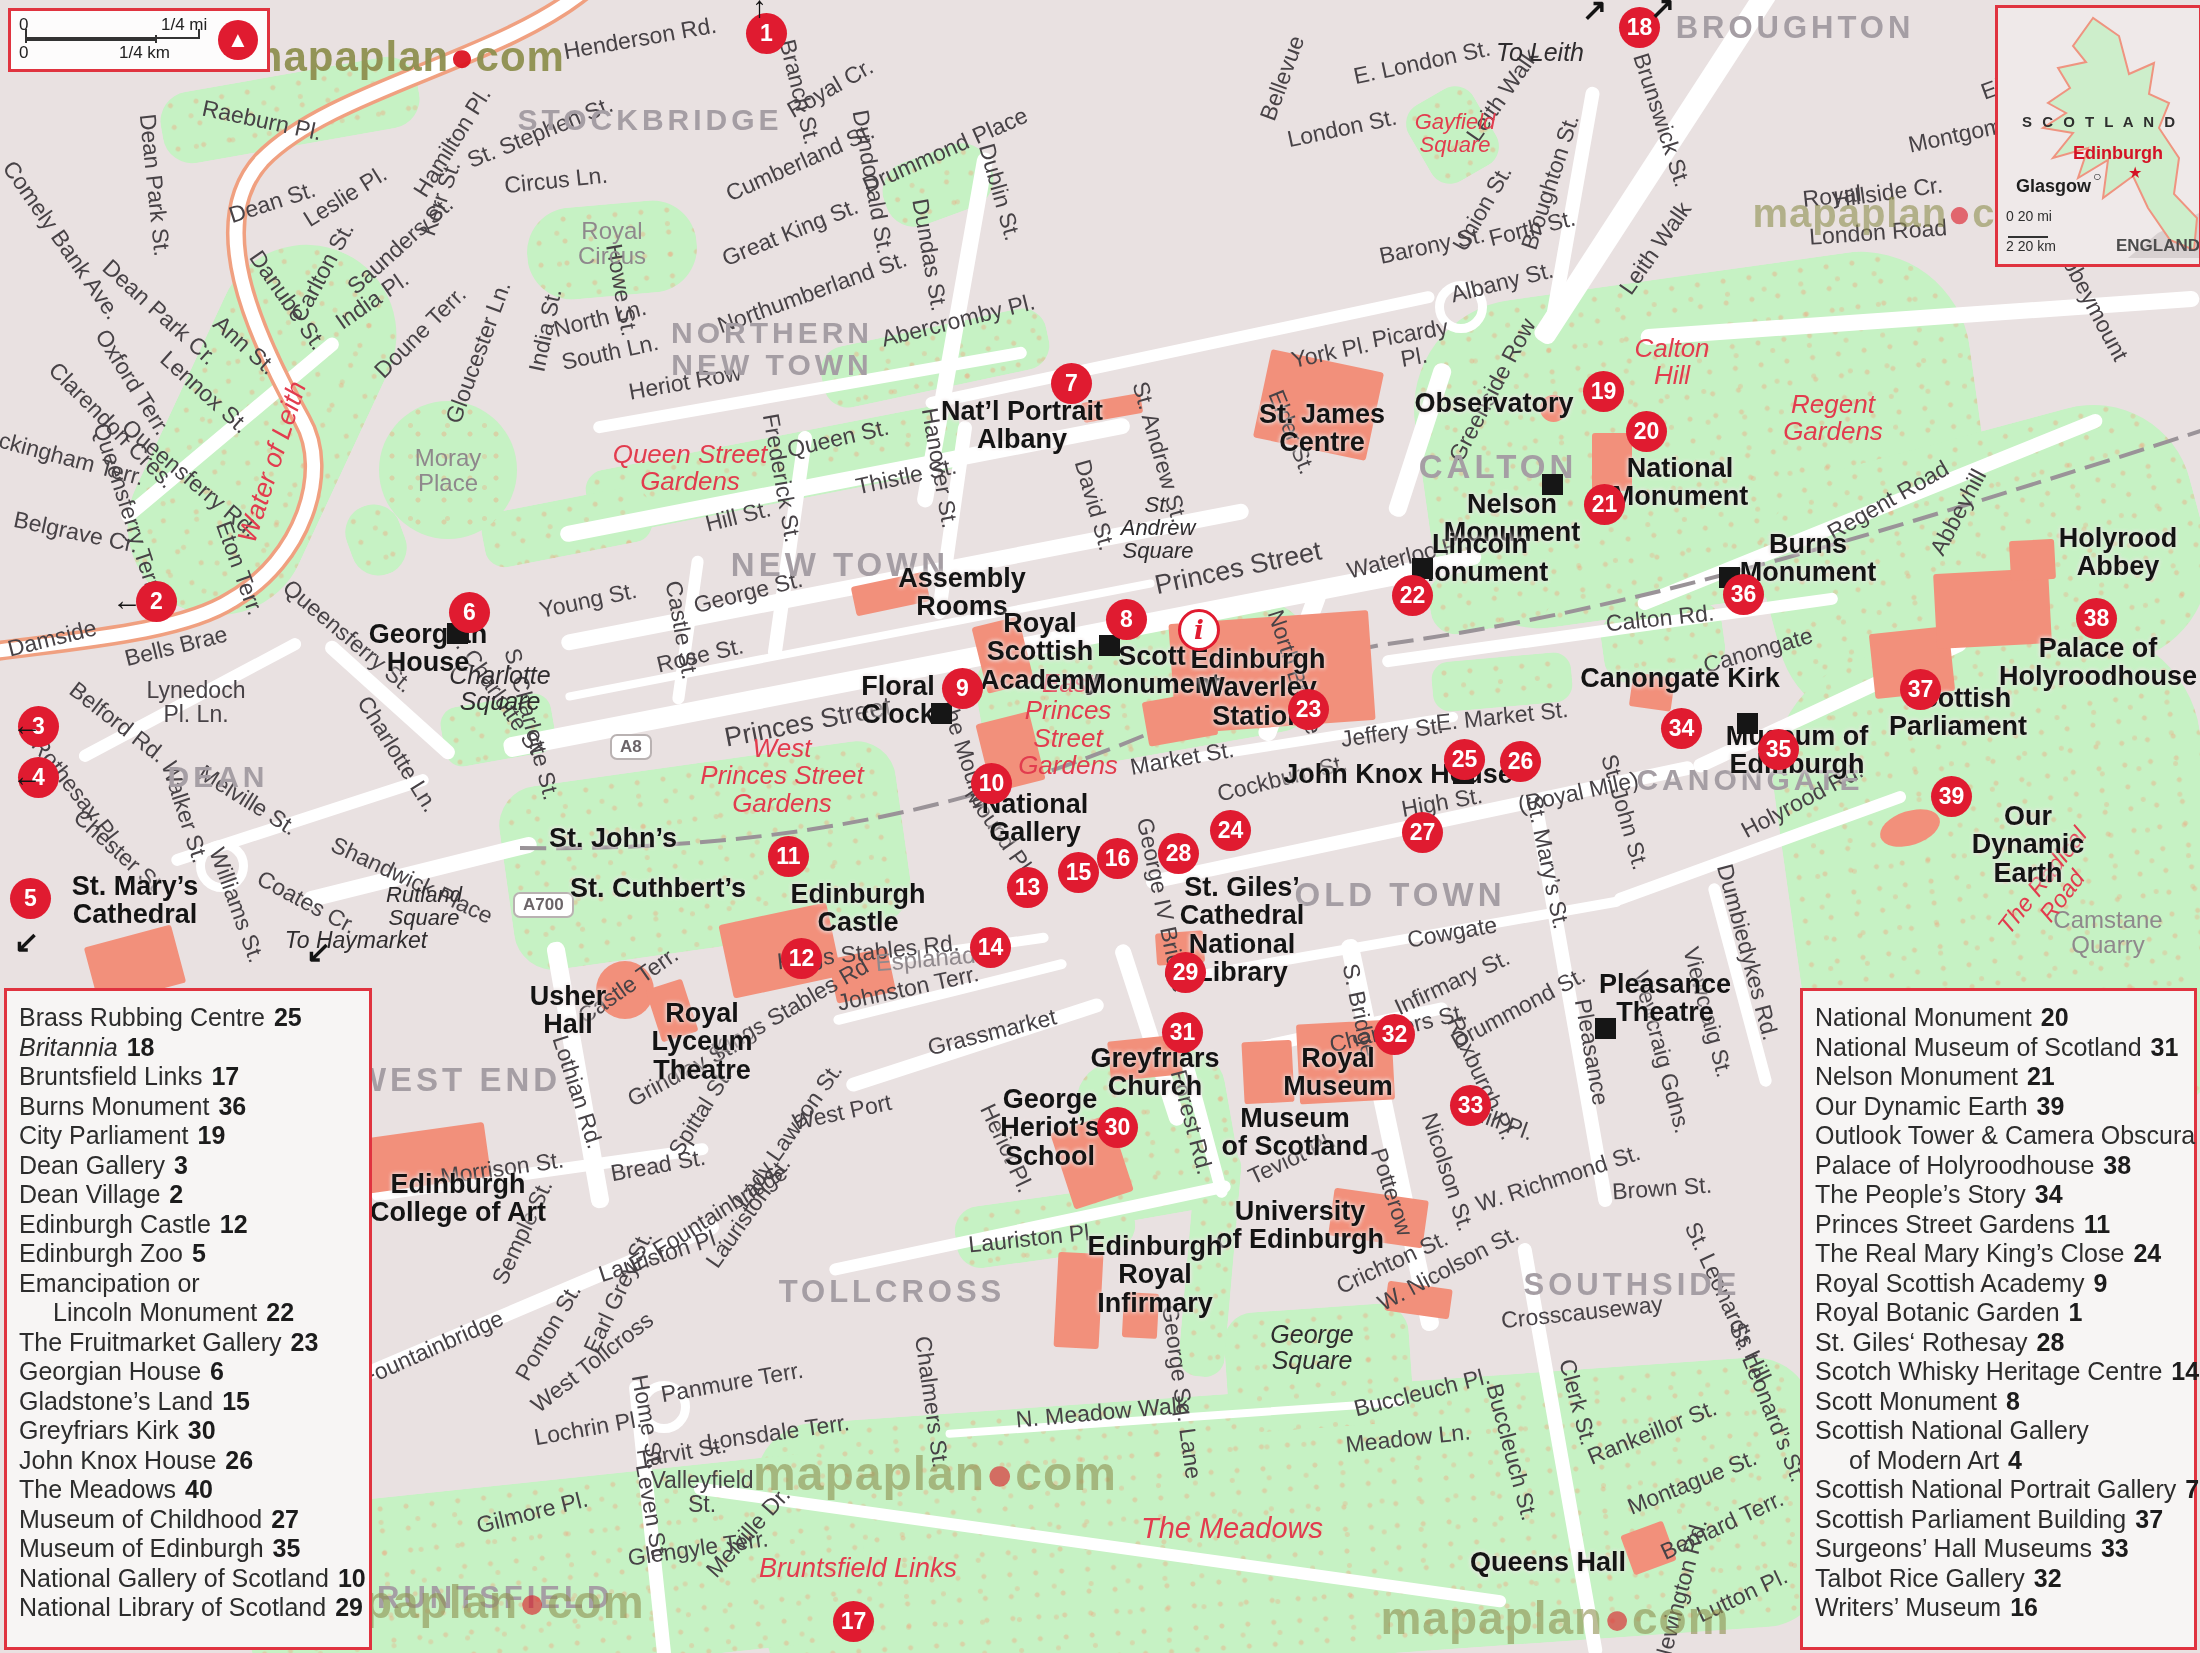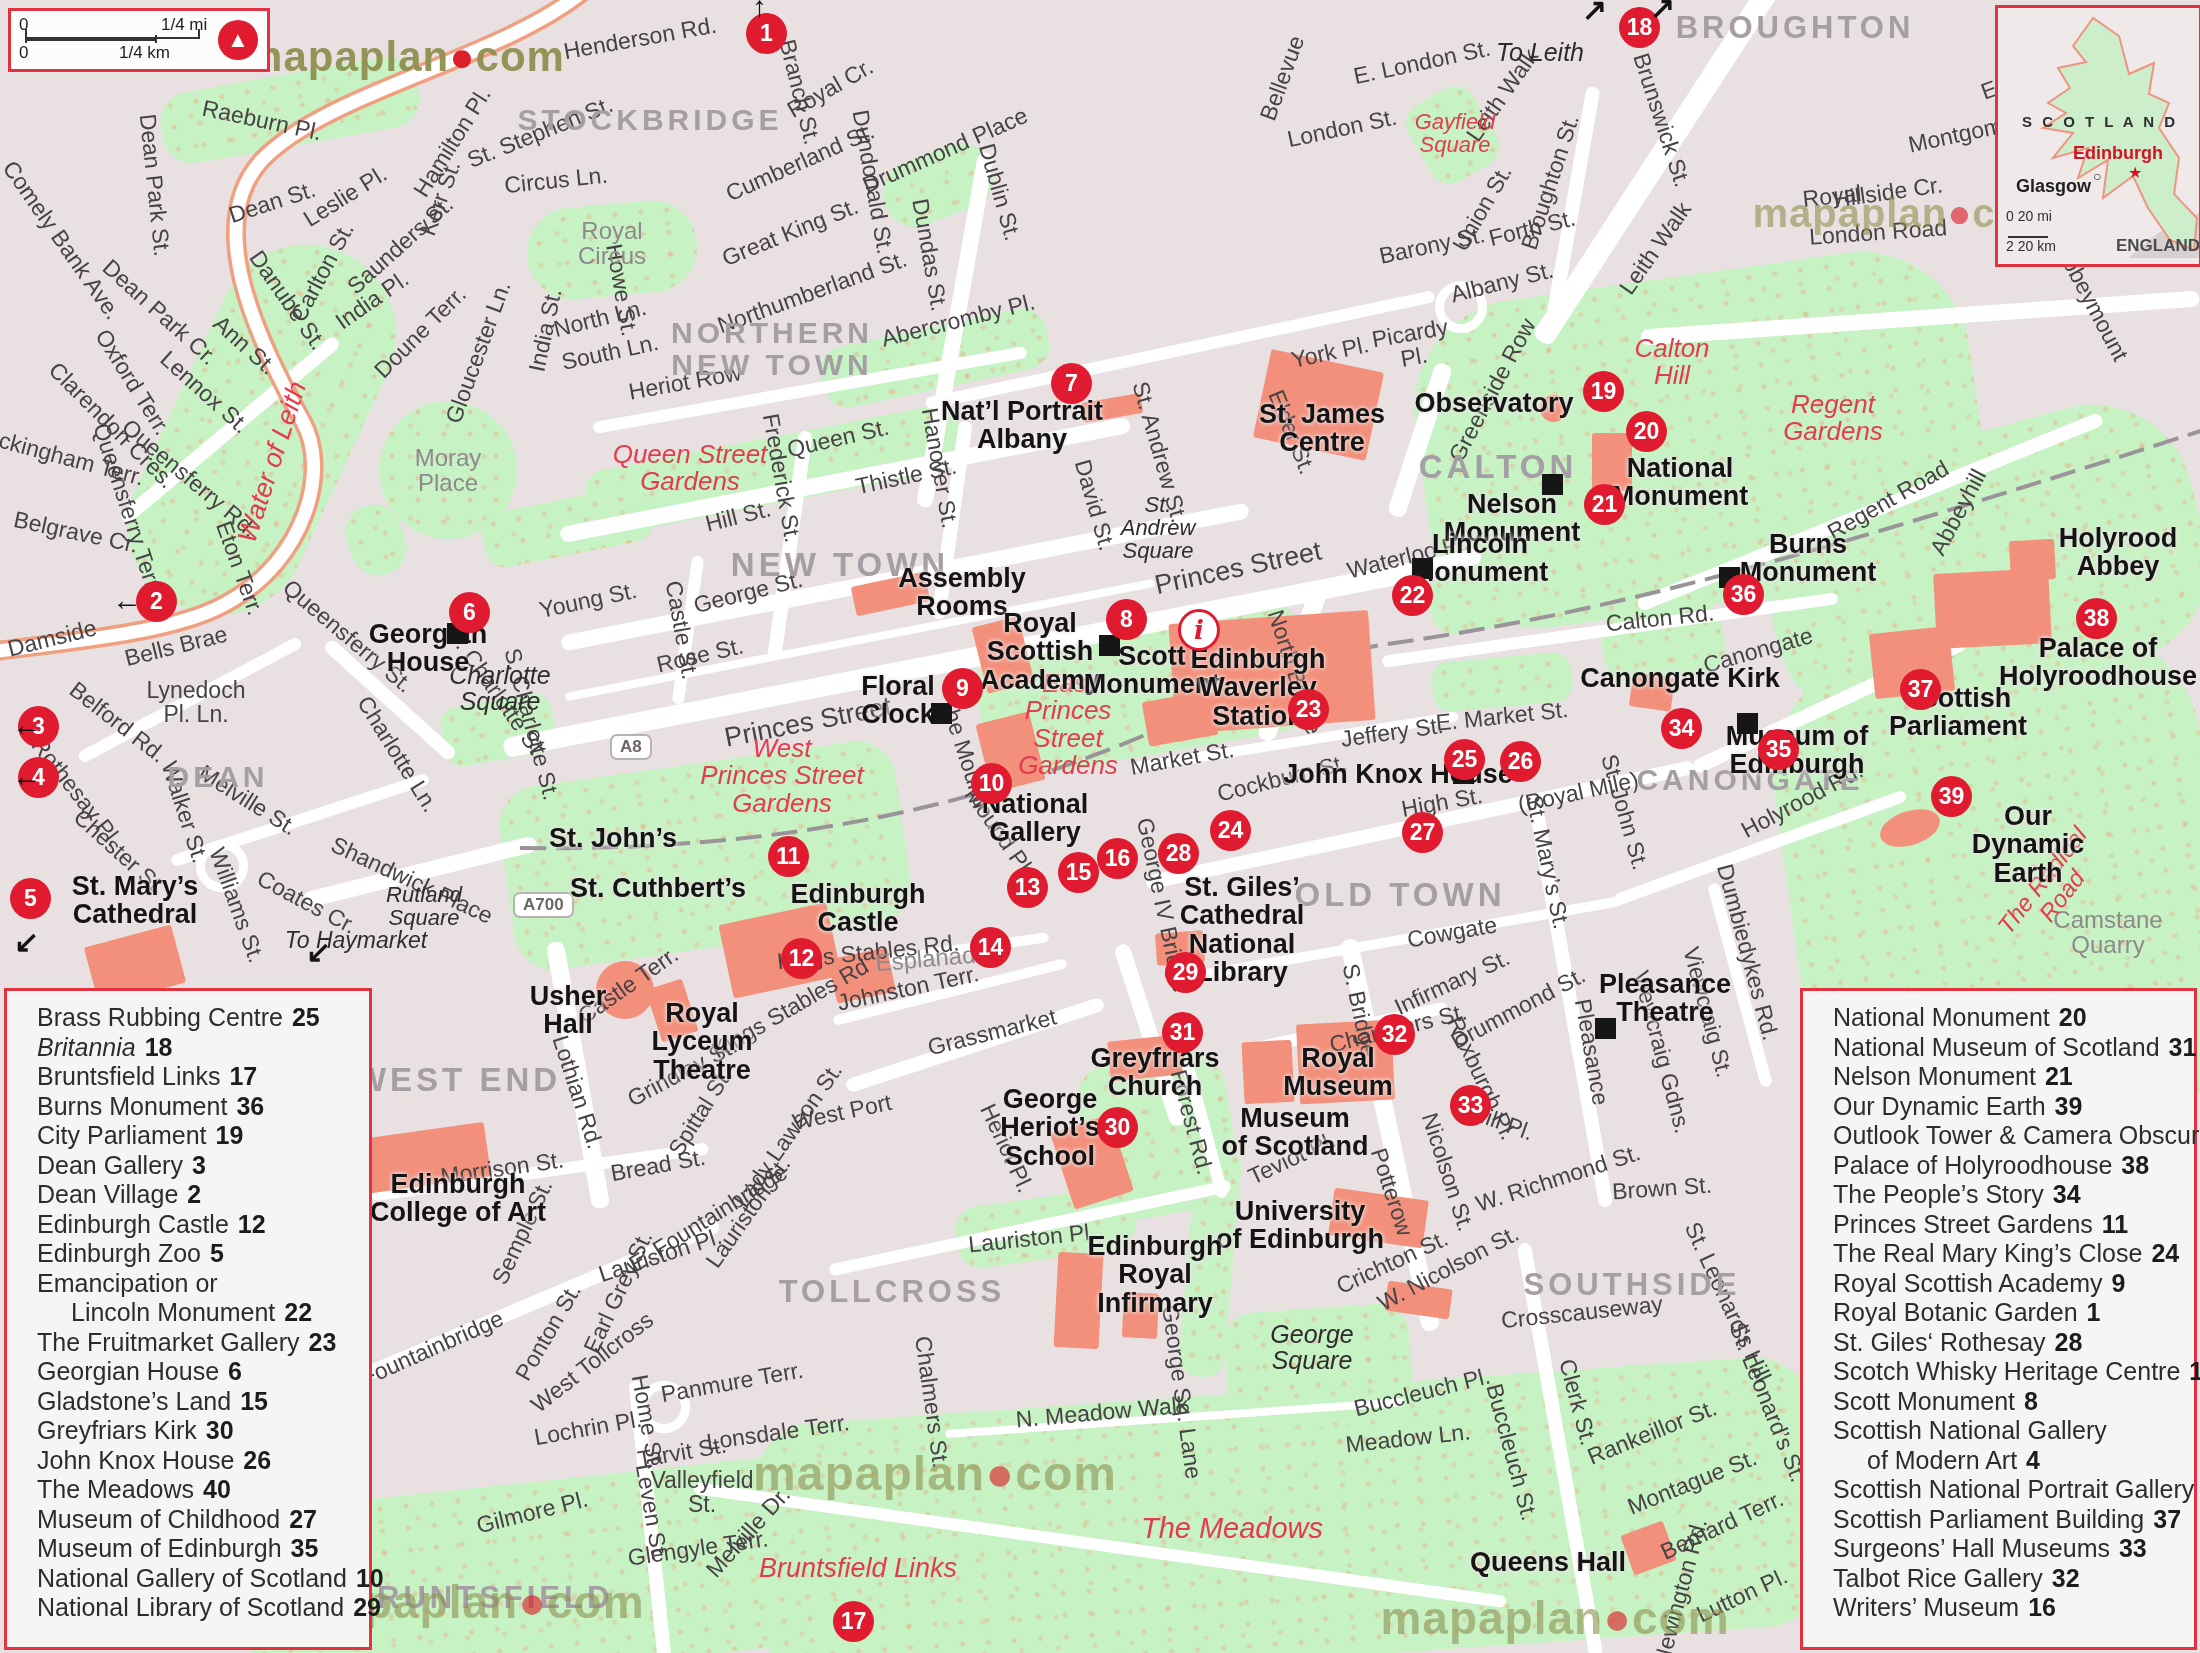--- a/index.html
+++ b/index.html
@@ -49,21 +49,21 @@
   .rtick{position:absolute;width:2px;height:8px;background:#333;}
   #north{position:absolute;right:9px;top:9px;width:40px;height:40px;border-radius:50%;
     background:#e01b30;color:#fff;display:flex;align-items:center;justify-content:center;
     font-size:22px;}
   
   #inset{position:absolute;left:1995px;top:5px;width:201px;height:256px;background:#efe9e9;
     border:3px solid #e0333f;z-index:60;overflow:hidden;}
   #inset .t{position:absolute;}
   
   .legend{position:absolute;background:#f7f5f4;border:3px solid #e0333f;z-index:70;
-    padding:12px 0 0 30px;box-sizing:border-box;}
+    padding:12px 0 0 12px;box-sizing:border-box;}
   .legend .li{font-size:25px;color:#2c2c2c;line-height:29.5px;white-space:nowrap;}
   .legend .num{font-weight:bold;margin-left:9px;color:#1c1c1c;}
   .legend .it{font-style:italic;}
   .legend .ind{padding-left:34px;}
   svg.layer{position:absolute;left:0;top:0;z-index:12;pointer-events:none;}
 </style>
 </head>
 <body>
 
 <div id="stage">

